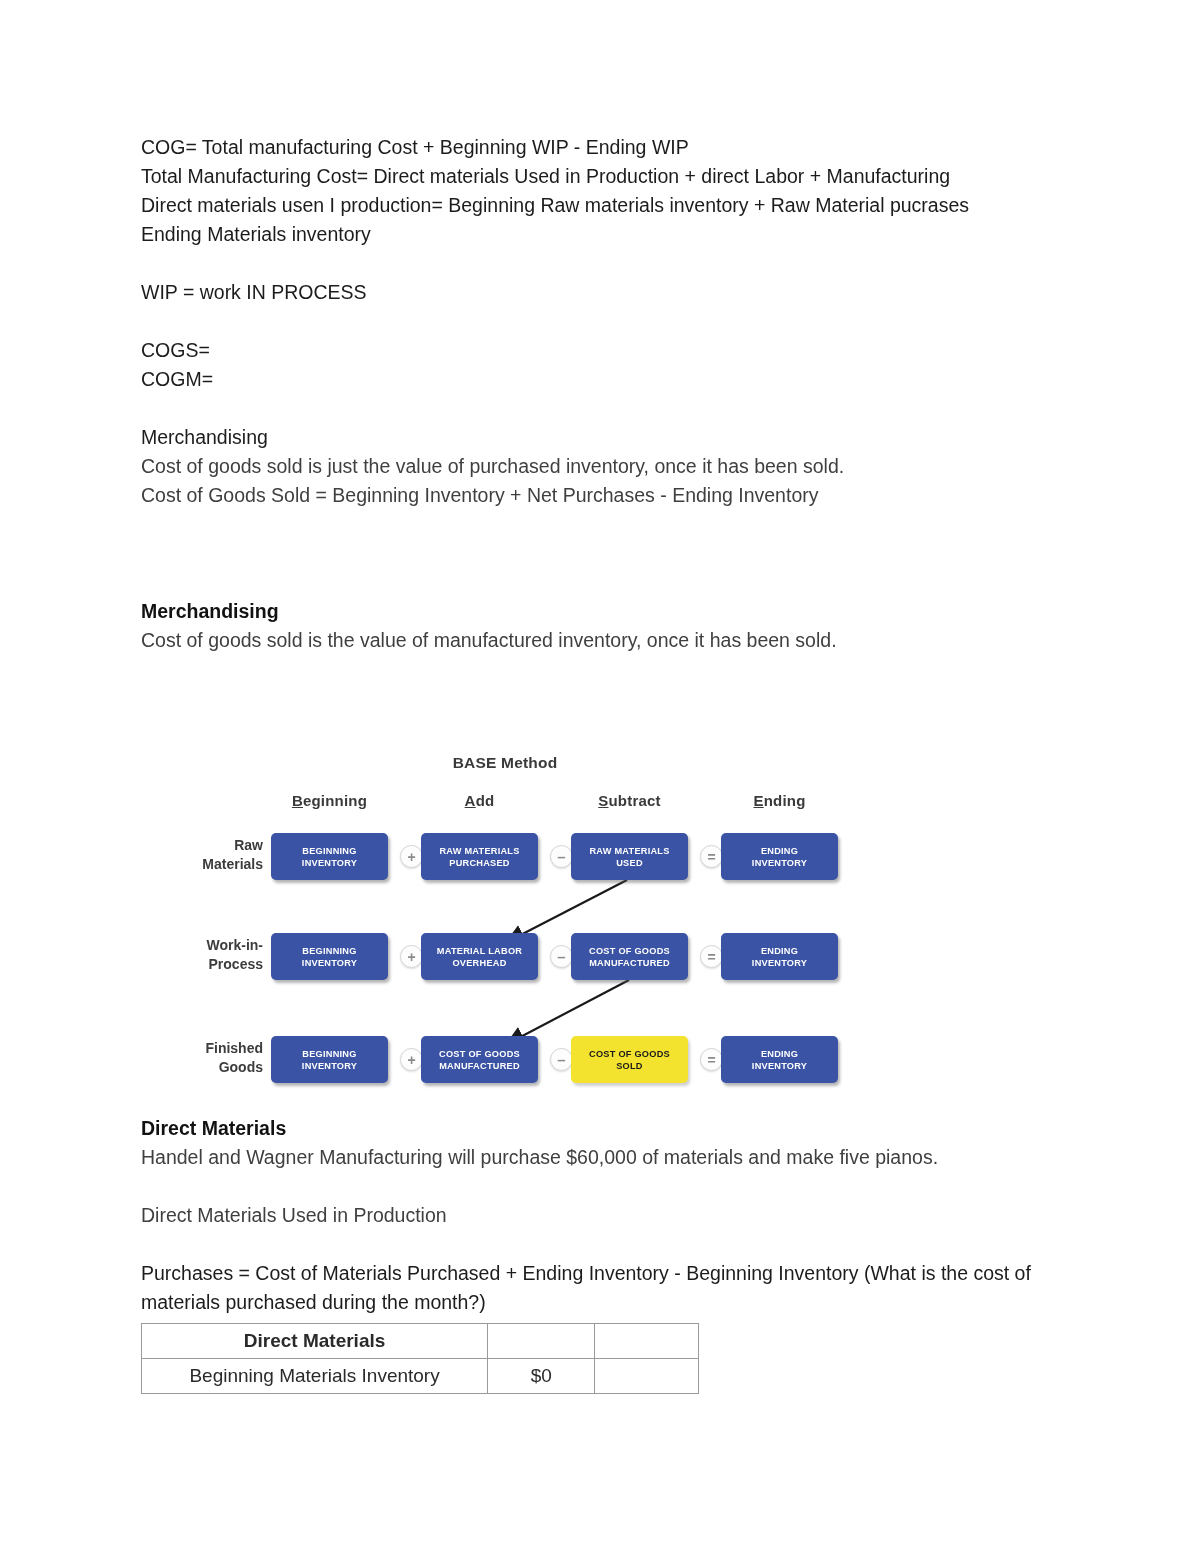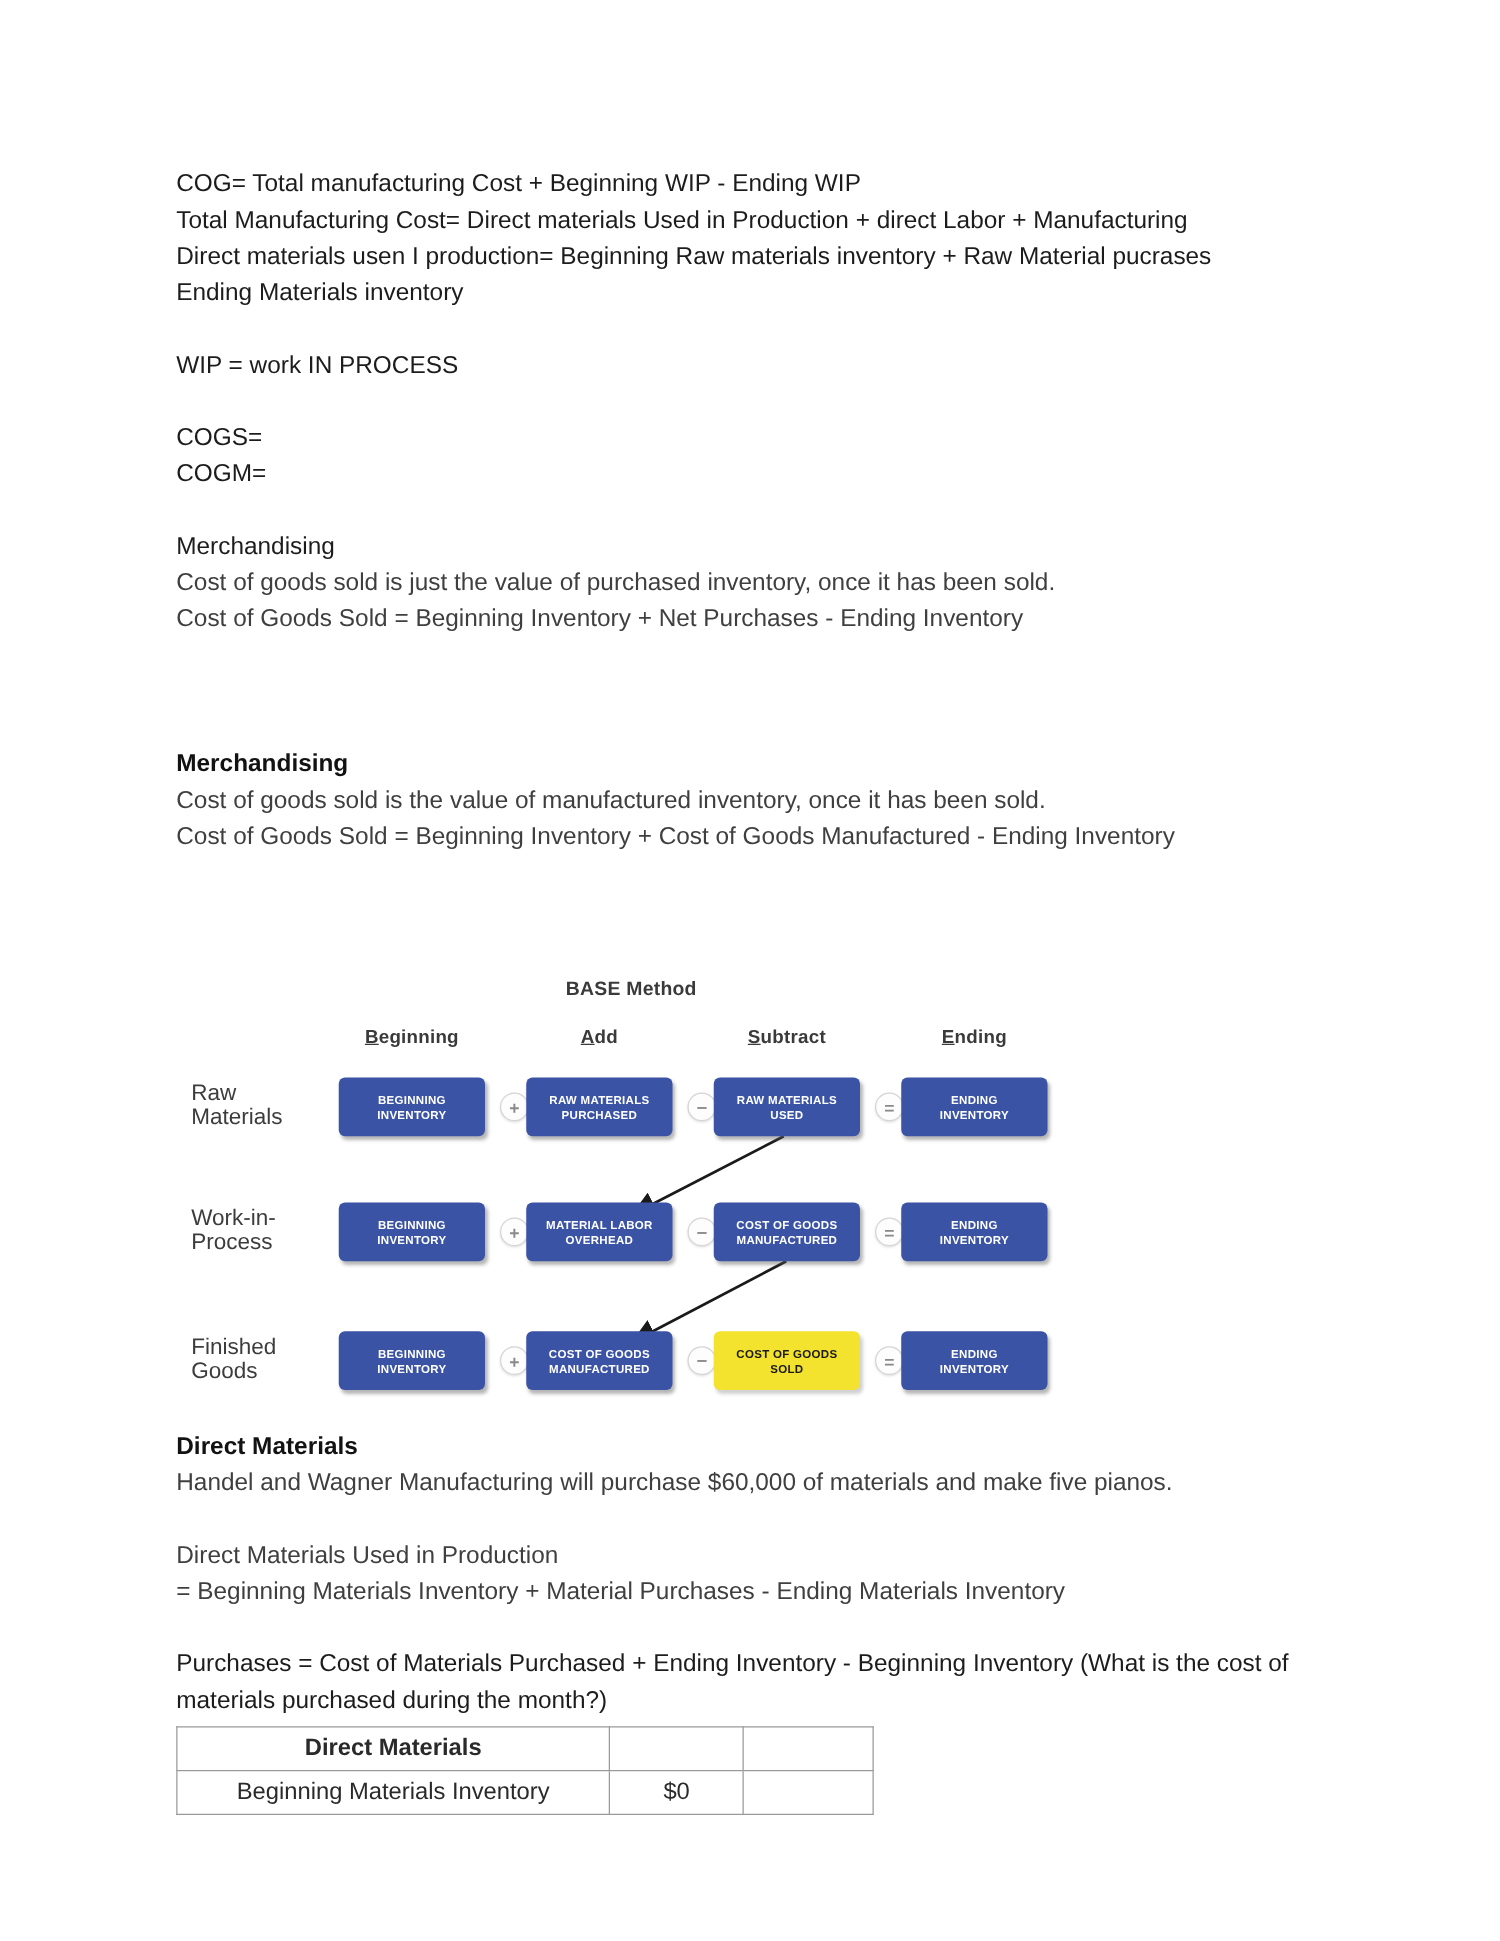--- a/index.html
+++ b/index.html
@@ -73,23 +73,23 @@
     font-weight: bold;
     color: #3a3a3a;
     text-align: center;
     letter-spacing: .2px;
   }
   .col-head u { text-decoration: underline; }
 
   .row-label {
     position: absolute;
     width: 110px;
-    text-align: left;
-    font-size: 18px;
-    font-weight: normal;
+    text-align: right;
+    font-size: 14px;
+    font-weight: bold;
     color: #3c3c3c;
     line-height: 19px;
   }
 
   .dbox {
     position: absolute;
     width: 117px;
     height: 47px;
     border-radius: 5px;
     background: #3a53a4;
@@ -185,21 +185,20 @@
       <div class="line dark">Merchandising</div>
       <div class="line">Cost of goods sold is just the value of purchased inventory, once it has been sold.</div>
       <div class="line">Cost of Goods Sold = Beginning Inventory + Net Purchases - Ending Inventory</div>
     </div>
 
     <div class="spacer-lg"></div>
 
     <div>
       <div class="line bold">Merchandising</div>
       <div class="line">Cost of goods sold is the value of manufactured inventory, once it has been sold.</div>
-      <div class="line">Cost of Goods Sold = Beginning Inventory + Cost of Goods Manufactured - Ending Inventory</div>
       <div class="spacer-sm"></div>
     </div>
 
     <div class="spacer-md"></div>
 
     <div class="diagram">
 
       <div class="diagram-title">BASE Method</div>
 
       <div class="col-head" style="left:116px; width:117px;">
@@ -251,21 +250,20 @@
       <div class="dbox highlight" style="left:416px; top:278px;">COST OF GOODS<br>SOLD</div>
       <div class="op" style="left:545px; top:290px;">=</div>
       <div class="dbox" style="left:566px; top:278px;">ENDING<br>INVENTORY</div>
     </div>
 
     <div style="margin-top:6px;">
       <div class="line bold">Direct Materials</div>
       <div class="line">Handel and Wagner Manufacturing will purchase $60,000 of materials and make five pianos.</div>
       <div class="spacer-sm"></div>
       <div class="line">Direct Materials Used in Production</div>
-      <div class="line">= Beginning Materials Inventory + Material Purchases - Ending Materials Inventory</div>
       <div class="spacer-sm"></div>
       <div class="line dark">Purchases = Cost of Materials Purchased + Ending Inventory - Beginning Inventory (What is the cost of materials purchased during the month?)</div>
     </div>
 
     <table class="dm-table">
       <tbody>
         <tr>
           <td class="c-label hdr">Direct Materials</td>
           <td class="c-val"></td>
           <td class="c-blank"></td>

